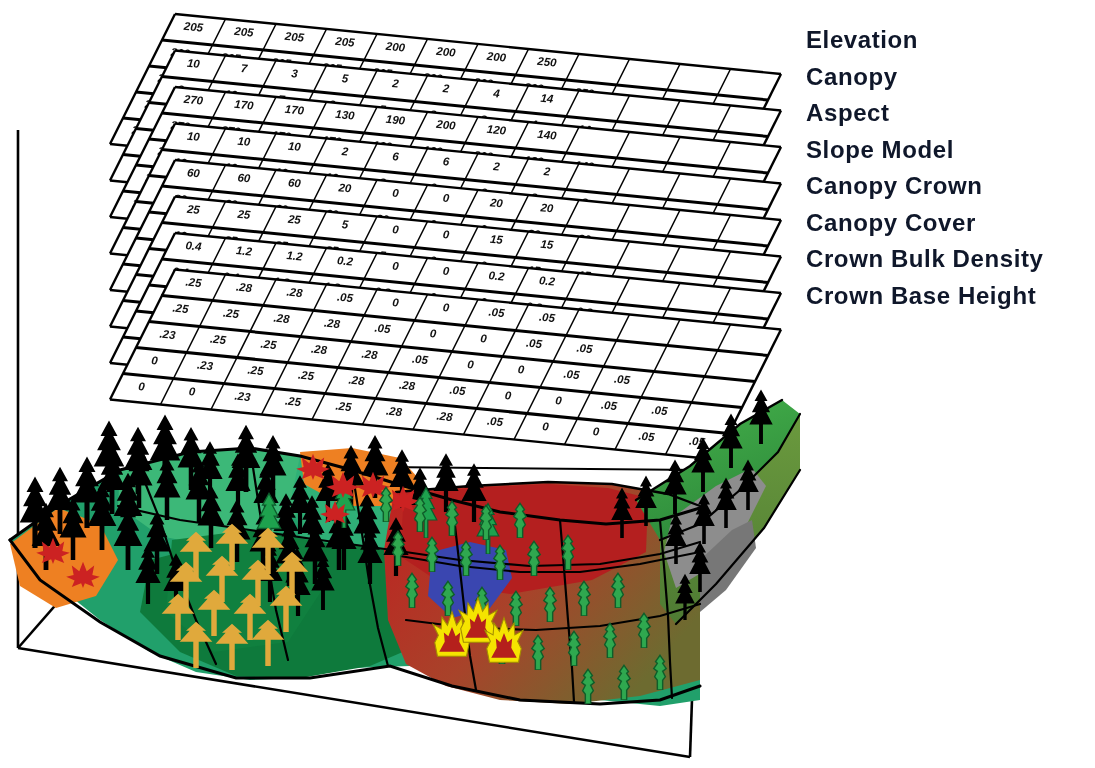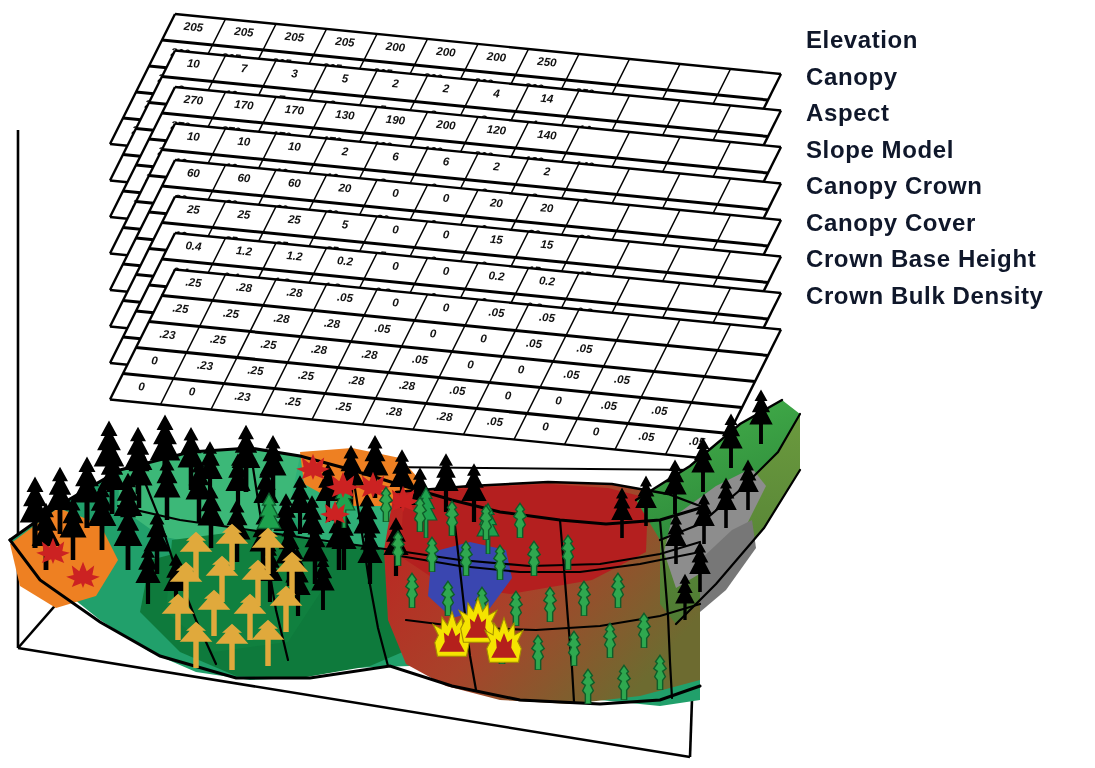--- a/index.html
+++ b/index.html
@@ -874,17 +874,17 @@
     </g>
   </svg>
 
   <div class="layer-labels">
     <div class="layer-label">Elevation</div>
     <div class="layer-label">Canopy</div>
     <div class="layer-label">Aspect</div>
     <div class="layer-label">Slope Model</div>
     <div class="layer-label">Canopy Crown</div>
     <div class="layer-label">Canopy Cover</div>
+    <div class="layer-label">Crown Bulk Density</div>
     <div class="layer-label">Crown Base Height</div>
-    <div class="layer-label">Crown Bulk Density</div>
   </div>
 
 </div>
 
 </body></html>

